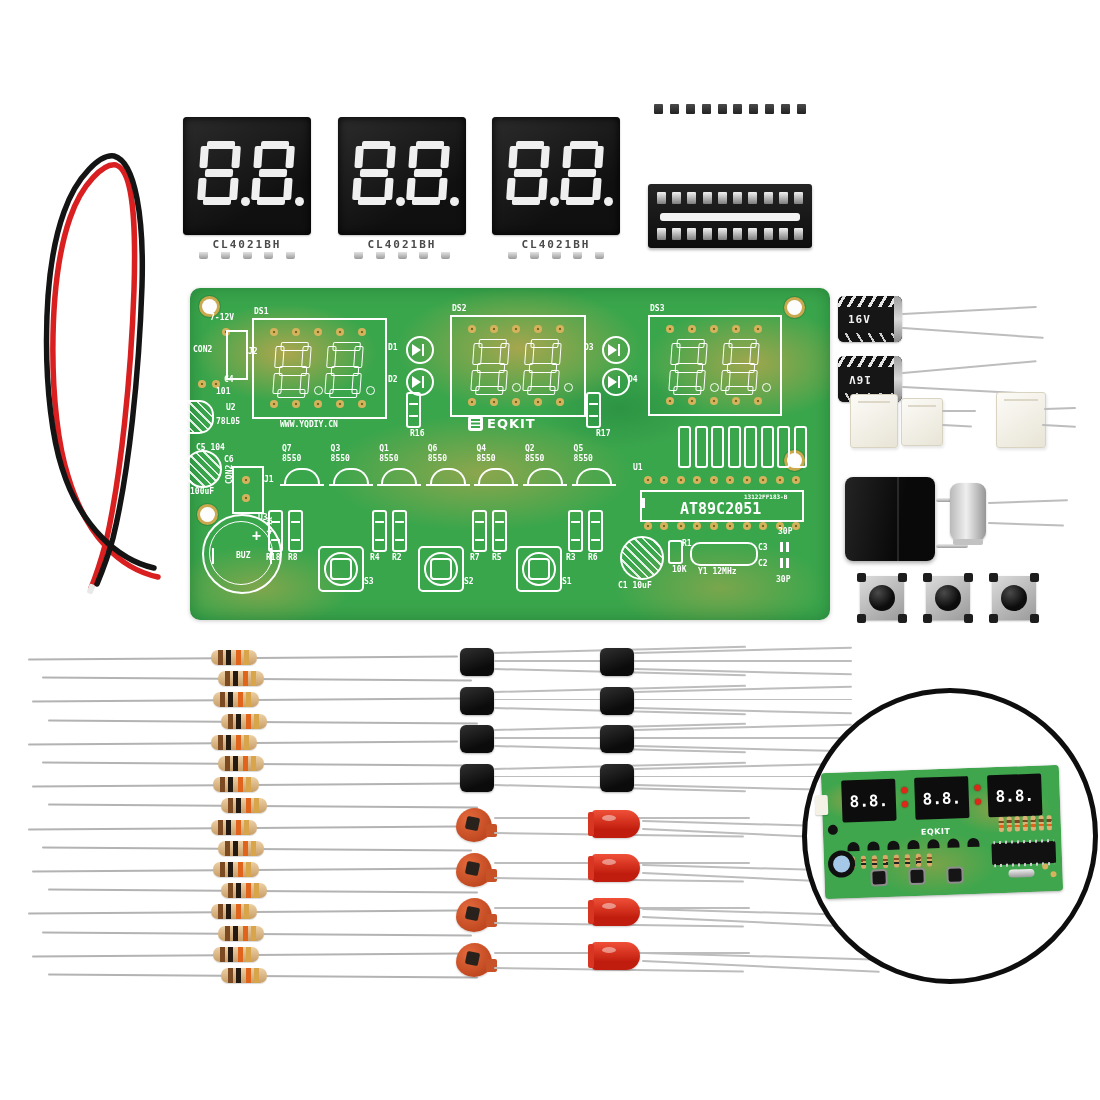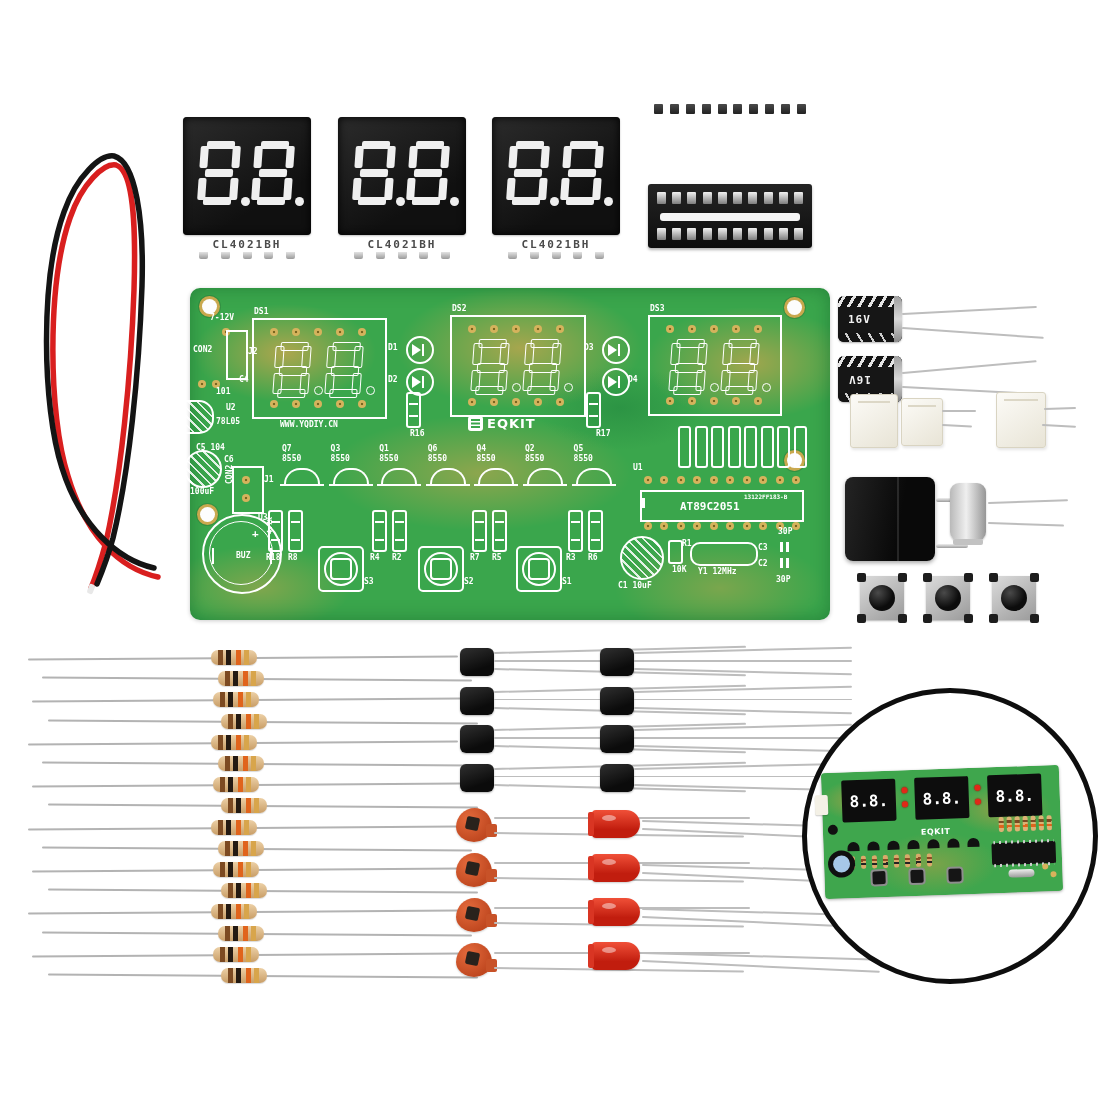--- a/index.html
+++ b/index.html
@@ -51,21 +51,21 @@
       radial-gradient(130px 70px at 95px 65px, rgba(185,166,78,.9), transparent 70%),
       radial-gradient(170px 85px at 330px 60px, rgba(185,166,78,.85), transparent 72%),
       radial-gradient(150px 80px at 560px 75px, rgba(185,166,78,.8), transparent 70%),
       radial-gradient(210px 80px at 290px 185px, rgba(185,166,78,.65), transparent 72%),
       radial-gradient(130px 60px at 70px 300px, rgba(185,166,78,.55), transparent 70%),
       radial-gradient(150px 70px at 530px 300px, rgba(185,166,78,.5), transparent 70%),
       radial-gradient(120px 60px at 430px 120px, rgba(30,130,60,.5), transparent 70%),
       #3aa64c;
     box-shadow:inset 0 0 18px rgba(0,70,25,.35),0 1px 4px rgba(0,0,0,.2);}
   .sk{position:absolute;color:#fff;font-family:"DejaVu Sans Mono",monospace;font-weight:bold;font-size:8px;line-height:1.1;white-space:nowrap;}
-  .sk-lg{font-size:11px;}
+  .sk-lg{font-size:15px;}
   .sk-xs{font-size:6px;}
   .hole{position:absolute;width:15px;height:15px;border-radius:50%;background:#fdfdfd;box-shadow:0 0 0 3px #c9a84e,0 0 0 4px rgba(0,0,0,.12);}
   .fp{position:absolute;border:2px solid #fff;background:transparent;}
   .pad-row{position:absolute;display:flex;justify-content:space-between;}
   .pad{width:8px;height:8px;border-radius:50%;background:radial-gradient(circle,#79661f 0 27%,#d5b35c 28%);}
   .vres{position:absolute;width:11px;height:38px;border:2px solid #fff;border-radius:3px;}
   .vres i{position:absolute;left:1px;right:1px;height:2px;background:#fff;}
   .vres i.t1{top:9px;} .vres i.t2{bottom:9px;}
   .rbank{position:absolute;display:flex;gap:3.5px;}
   .rbank span{width:9px;height:38px;border:2px solid #fff;border-radius:3px;}
@@ -514,21 +514,21 @@
       </div>
     <div class="sk" style="left:586px;top:288px;">30P</div>
 
     <div class="sk" style="left:20px;top:26px;">7-12V</div>
     <span class="pad" style="position:absolute;left:32px;top:40px;"></span>
     <div class="sk" style="left:3px;top:58px;">CON2</div>
     <div class="fp" style="left:36px;top:42px;width:18px;height:46px;"></div>
     <div class="sk" style="left:58px;top:60px;">J2</div>
     <span class="pad" style="position:absolute;left:8px;top:92px;"></span>
     <span class="pad" style="position:absolute;left:22px;top:92px;"></span>
-    <div class="sk" style="left:34px;top:88px;margin-left:15px;">C4</div>
+    <div class="sk" style="left:34px;top:88px;">C4</div>
     <div class="sk" style="left:26px;top:100px;">101</div>
     <div class="hatch" style="left:-8px;top:112px;width:28px;height:30px;border-radius:0 15px 15px 0;"></div>
     <div class="sk" style="left:36px;top:116px;">U2</div>
     <div class="sk" style="left:26px;top:130px;">78L05</div>
     <div class="sk" style="left:6px;top:156px;">C5 104</div>
     <div class="sk" style="left:34px;top:168px;">C6</div>
     <div class="hatch" style="left:-6px;top:162px;width:34px;height:34px;"></div>
     <div class="sk" style="left:0px;top:200px;">100uF</div>
     <div class="fp" style="left:42px;top:178px;width:28px;height:44px;">
       <span class="pad" style="position:absolute;left:8px;top:8px;"></span>

